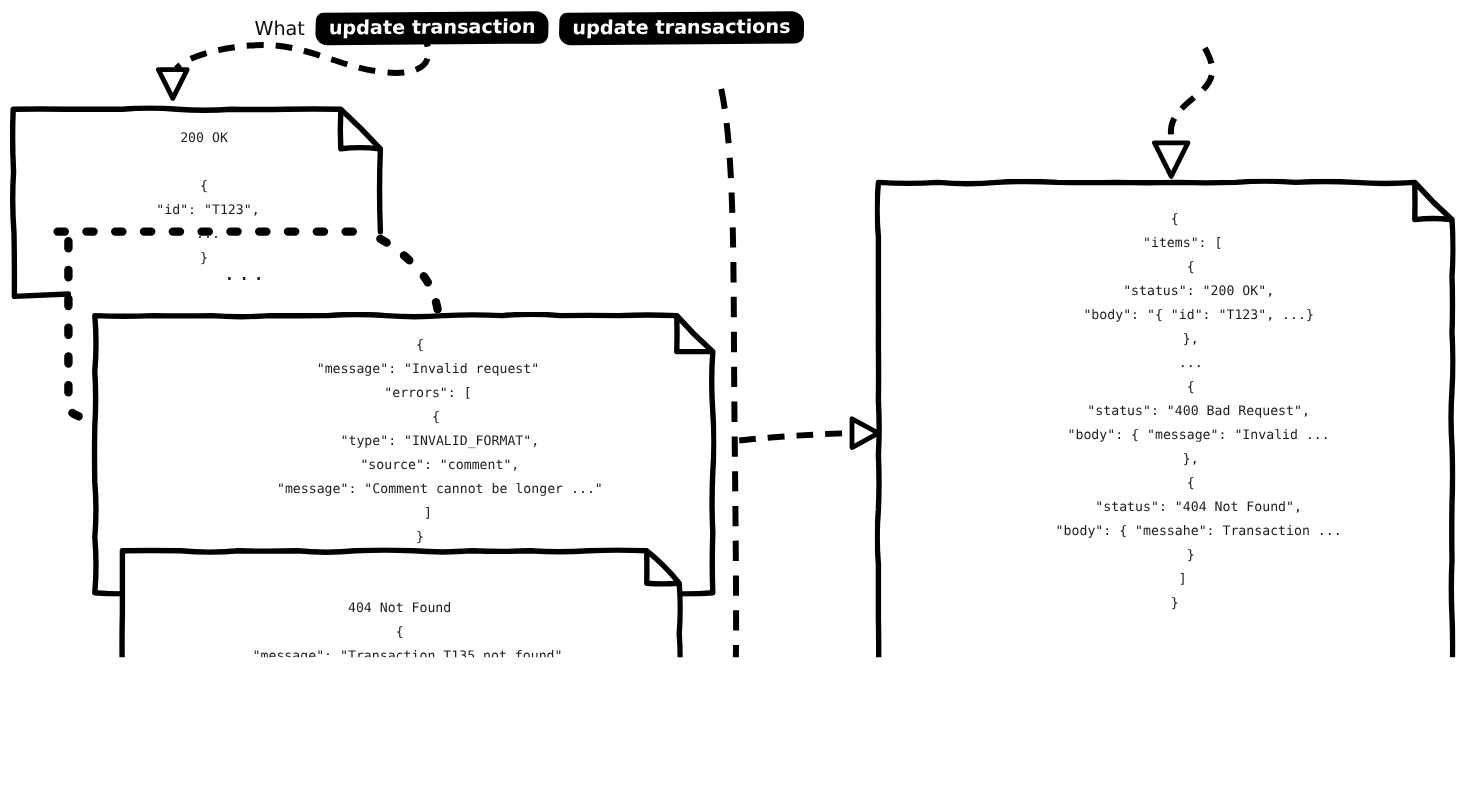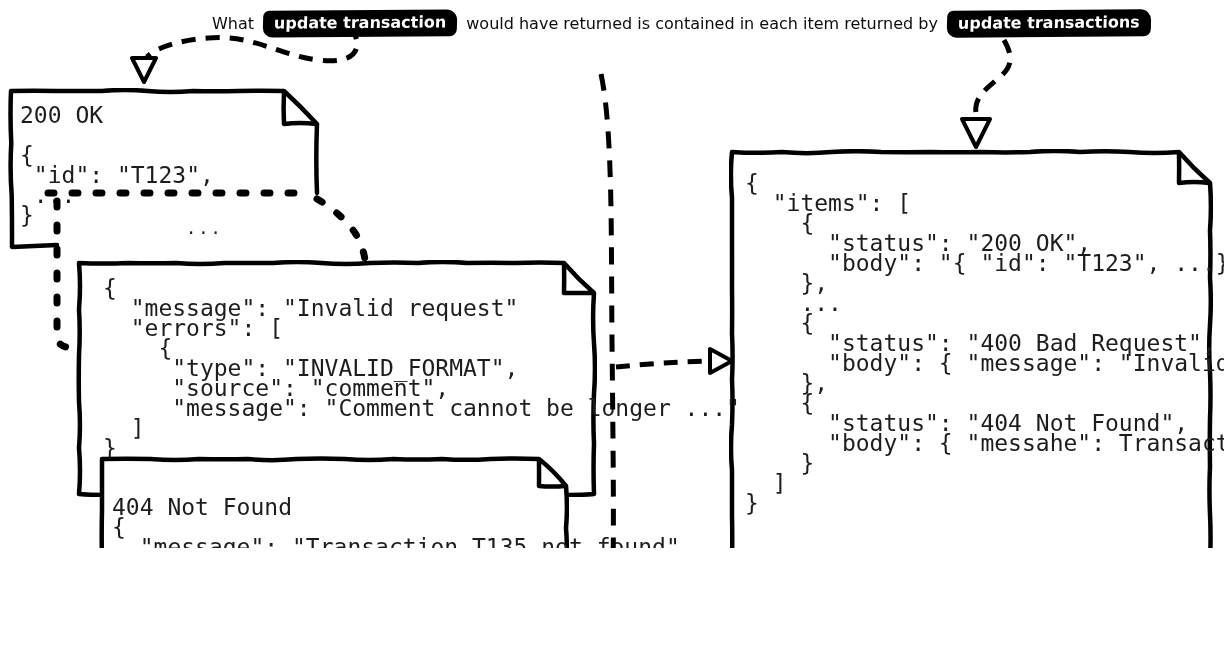--- a/index.html
+++ b/index.html
@@ -26,21 +26,21 @@
   .note { position:absolute; }
   .note svg { position:absolute; left:0; top:0; z-index:1; }
   .note-frame-stroke { fill:none; stroke:var(--ink); stroke-width:4.5;
     stroke-linejoin:round; stroke-linecap:round; }
   .note-frame-fill { fill:var(--paper); stroke:none; }
   .note-frame-filled { fill:var(--paper); stroke:var(--ink); stroke-width:4.5;
     stroke-linejoin:round; stroke-linecap:round; }
   .note-content { position:relative; z-index:2; }
   pre {
     margin:0; font-family:"DejaVu Sans Mono","Liberation Mono",monospace;
-    font-size:23px; line-height:20px; color:var(--code); white-space:pre;
+    font-size:11px; line-height:20px; color:var(--code); white-space:pre;text-align:center;
   }
   #note-200 { left:8px;   top:88px;  width:312px; height:162px; z-index:1; }
   #note-400 { left:76px;  top:260px; width:521px; height:237px; z-index:2; }
   #note-404 { left:99px;  top:456px; width:470px; height:160px; z-index:3; }
   #note-207 { left:729px; top:149px; width:484px; height:415px; z-index:1; }
   #note-200 .note-content { padding:17px 0 0 12px; }
   #note-400 .note-content { padding:18px 0 0 27px; }
   #note-404 .note-content { padding:41px 15px 0 13px; }
   #note-207 .note-content { padding:24px 0 0 16px; }
   #note-200 .note-body { margin-top:20px; }
@@ -62,21 +62,20 @@
     stroke-linejoin:round; }
 </style>
 </head>
 <body>
 
 <div id="canvas">
 
   <div id="title-row">
     <span>What</span>
     <span class="badge">update transaction</span>
-    <span>would have returned is contained in each item returned by</span>
     <span class="badge">update transactions</span>
   </div>
 
   <div class="note" id="note-200">
       <svg width="312" height="162" viewBox="0 0 312 162">
         <path class="note-frame-fill" d="M 3 3 Q 25.8 3.1 48.5 3.0 Q 71.3 2.5 94.0 3.0 Q 116.8 5.0 139.5 3.0 Q 162.2 2.8 185.0 3.0 Q 207.8 2.5 230.5 3.0 Q 253.3 3.3 276.0 3.0 Q 292.1 19.9 309.0 36.0 Q 307.8 56.5 309.0 77.0 Q 309.5 97.5 309.0 118.0 Q 309.5 138.5 309.0 159.0 Q 283.5 157.2 258.0 159.0 Q 232.5 157.6 207.0 159.0 Q 181.5 160.3 156.0 159.0 Q 130.5 160.5 105.0 159.0 Q 79.5 160.4 54.0 159.0 Q 28.5 158.8 3.0 159.0 Z"></path>
         <path class="note-frame-stroke" d="M 49 157 Q 26.5 158.0 4.0 159.0 Q 4.1 133.0 3.7 107.0 Q 1.7 81.0 3.3 55.0 Q 1.9 29.0 3.0 3.0 Q 25.8 2.7 48.5 3.0 Q 71.3 3.0 94.0 3.0 Q 116.8 1.0 139.5 3.0 Q 162.2 4.8 185.0 3.0 Q 207.8 3.4 230.5 3.0 Q 253.3 2.6 276.0 3.0 Q 293.2 18.8 309.0 36.0 Q 307.6 70.5 309.0 105.0"></path>
         <path class="note-frame-stroke" d="M 276 4 Q 275.2 20.0 276.0 36.0 Q 292.0 34.0 308.0 36.0"></path>
       </svg>
     <div class="note-content">

